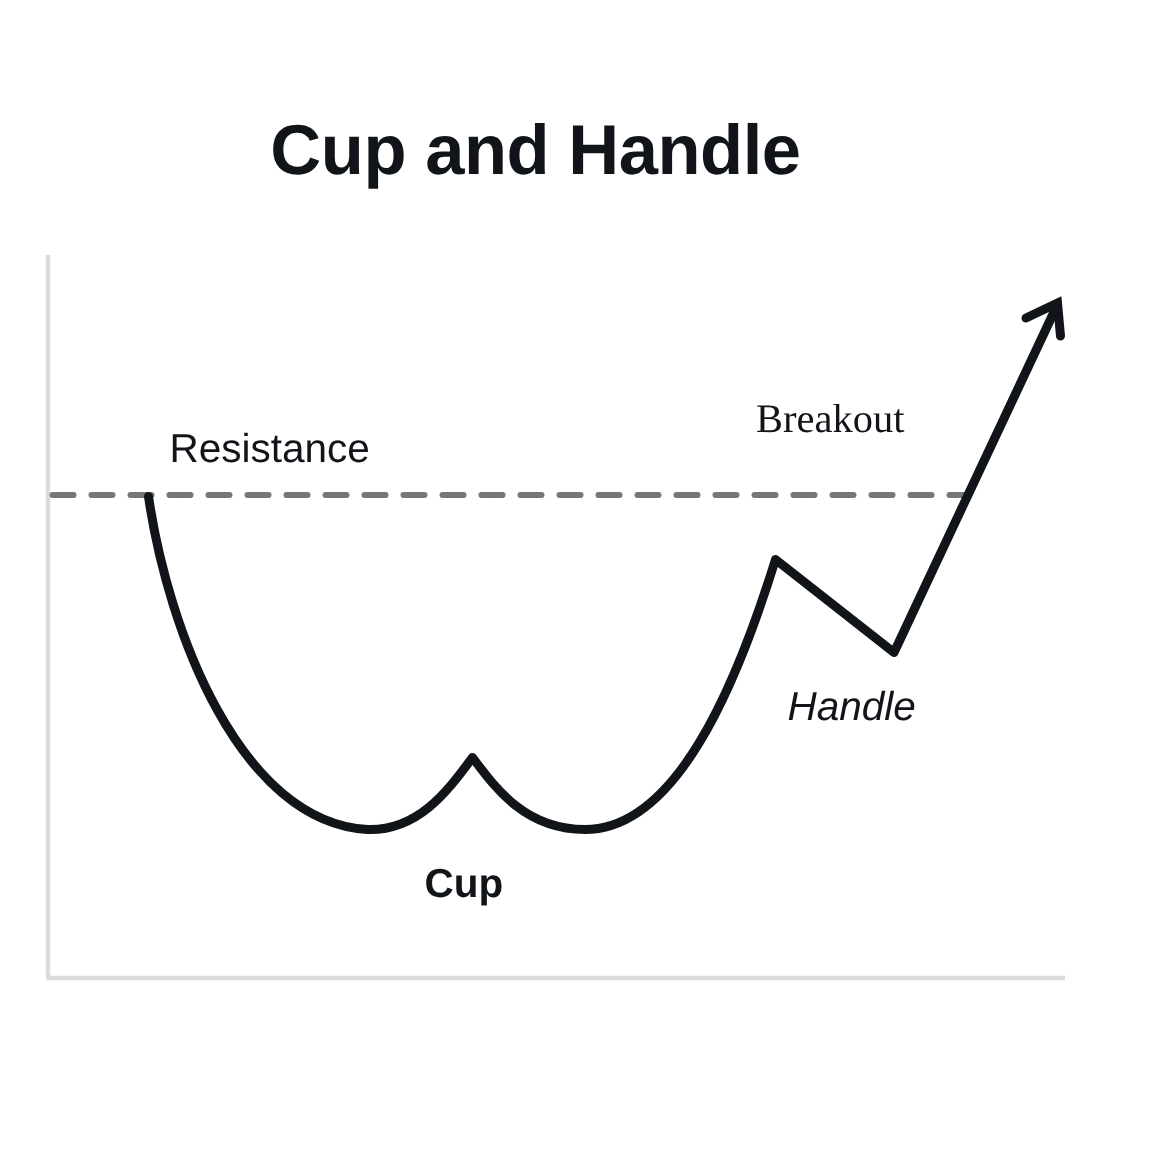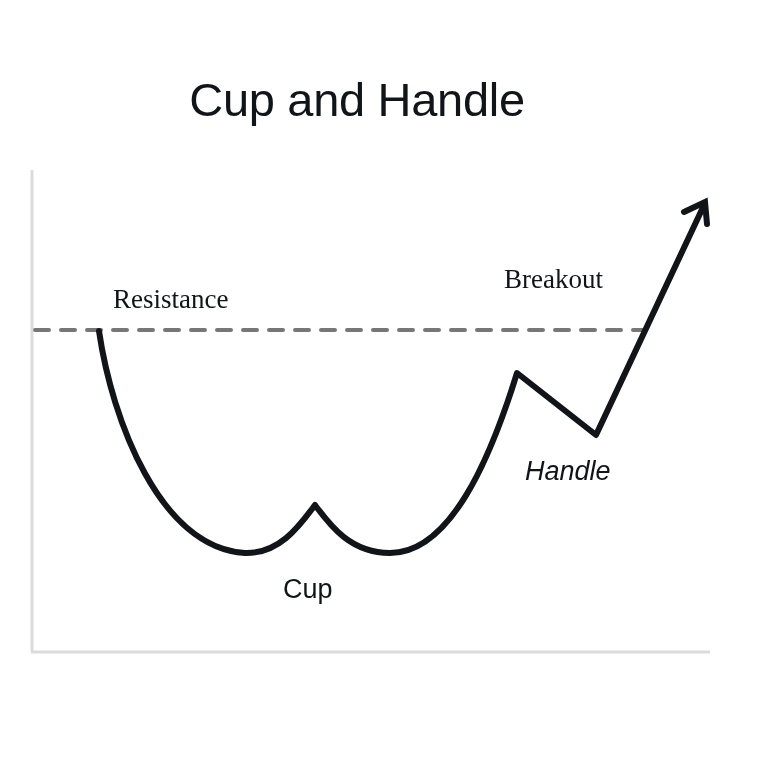--- a/index.html
+++ b/index.html
@@ -1,25 +1,25 @@
 <!DOCTYPE html>
 <html><head>
   <meta charset="utf-8">
   <style>
     html, body { margin: 0; padding: 0; background: #ffffff; }
     body { width: 768px; height: 768px; position: relative; overflow: hidden;
            font-family: "Liberation Sans", "DejaVu Sans", sans-serif; color: #111418; }
     .title { position: absolute; left: 0; top: 72px; width: 714px; text-align: center;
-             font-size: 47px; font-weight: normal; letter-spacing: -0.3px; color: #111418; }
+             font-size: 47px; font-weight: bold; letter-spacing: -0.3px; color: #111418; }
     svg.diagram { position: absolute; left: 0; top: 0; }
     .lbl { position: absolute; font-size: 27px; color: #111418; white-space: nowrap; }
-    .lbl-resistance { left: 113px; top: 284px; font-family: Liberation Serif, serif; }
+    .lbl-resistance { left: 113px; top: 284px; }
     .lbl-breakout { left: 504px; top: 264px; font-family: Liberation Serif, serif; }
     .lbl-handle { left: 525px; top: 456px; font-style: italic; }
-    .lbl-cup { left: 283px; top: 574px; }
+    .lbl-cup { left: 283px; top: 574px; font-weight: bold; }
   </style>
 </head>
 <body>
 
 <div class="title">Cup and Handle</div>
 
 <svg class="diagram" width="768" height="768" viewBox="0 0 768 768">
 
   <line x1="32" y1="170" x2="32" y2="652" stroke="#d9dcdf" stroke-width="3"></line>
   <line x1="31" y1="652" x2="710" y2="652" stroke="#d9dcdf" stroke-width="3"></line>

